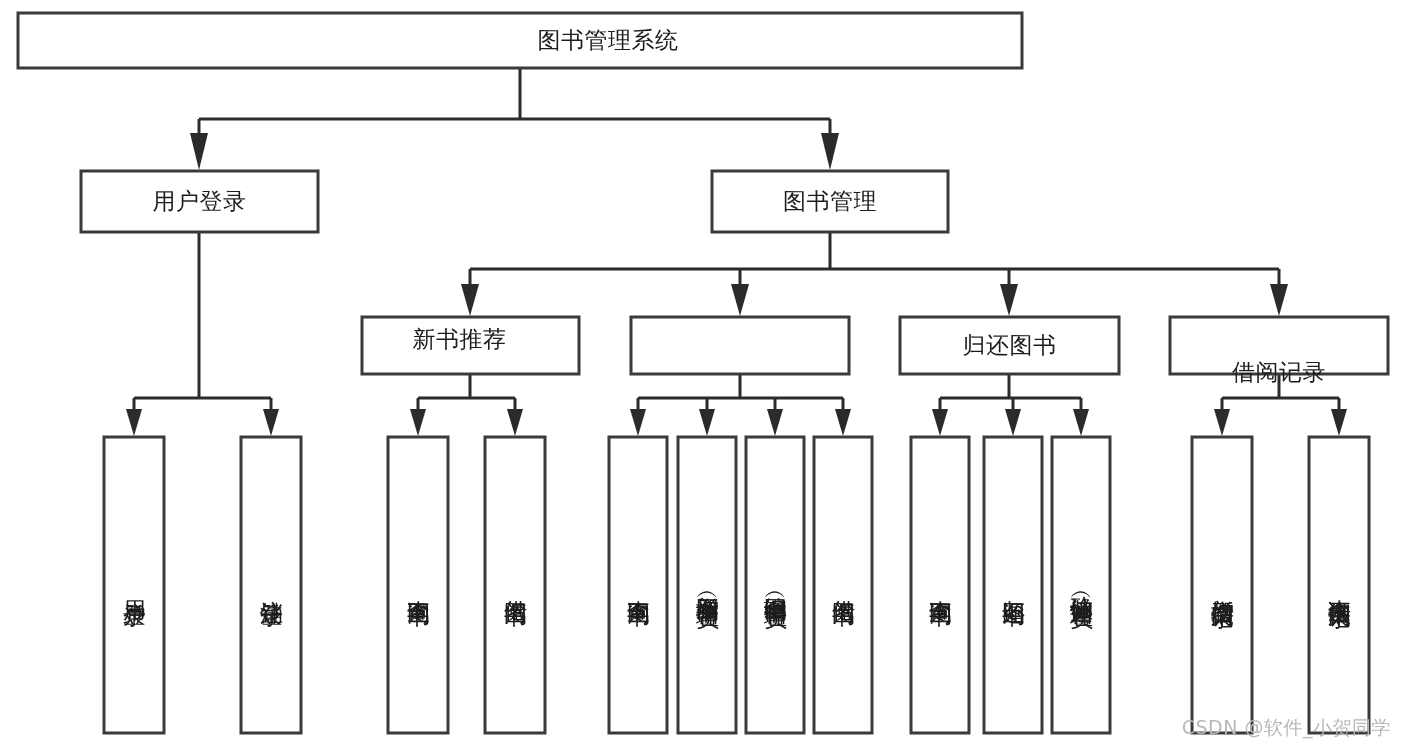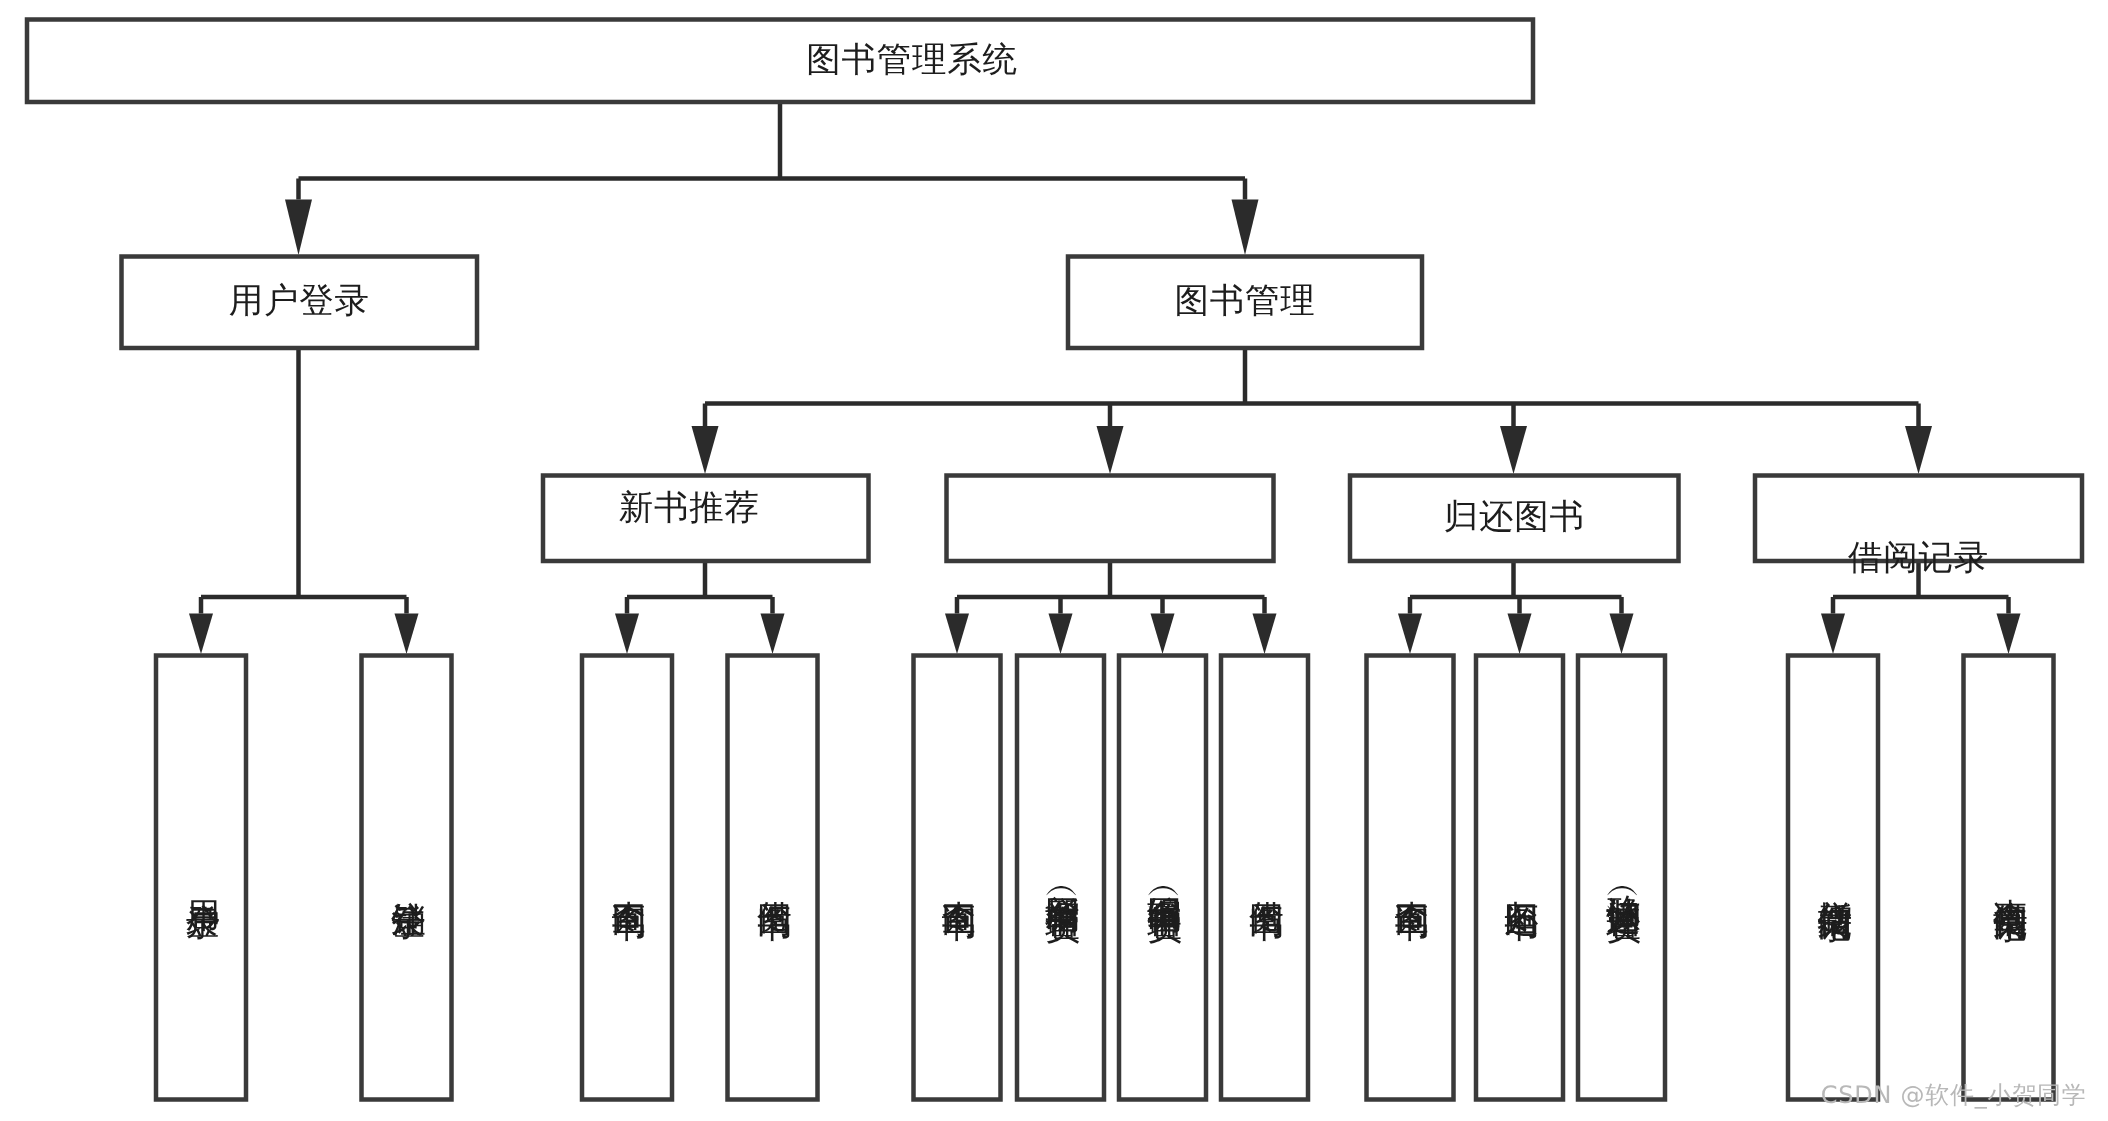--- a/index.html
+++ b/index.html
@@ -62,21 +62,21 @@
     writing-mode: vertical-rl;
     text-orientation: upright;
     font-size: 23px;
     letter-spacing: 1.5px;
     padding: 2px 0;
   }
   .watermark {
     position: absolute;
     right: 14px;
     bottom: 6px;
-    font-size: 16px;
+    font-size: 19px;
     color: #b8b8b8;
     font-family: "DejaVu Sans", "Liberation Sans", sans-serif;
     letter-spacing: 0.5px;
     white-space: nowrap;
     pointer-events: none;
   }
 </style>
 </head>
 <body>
 

